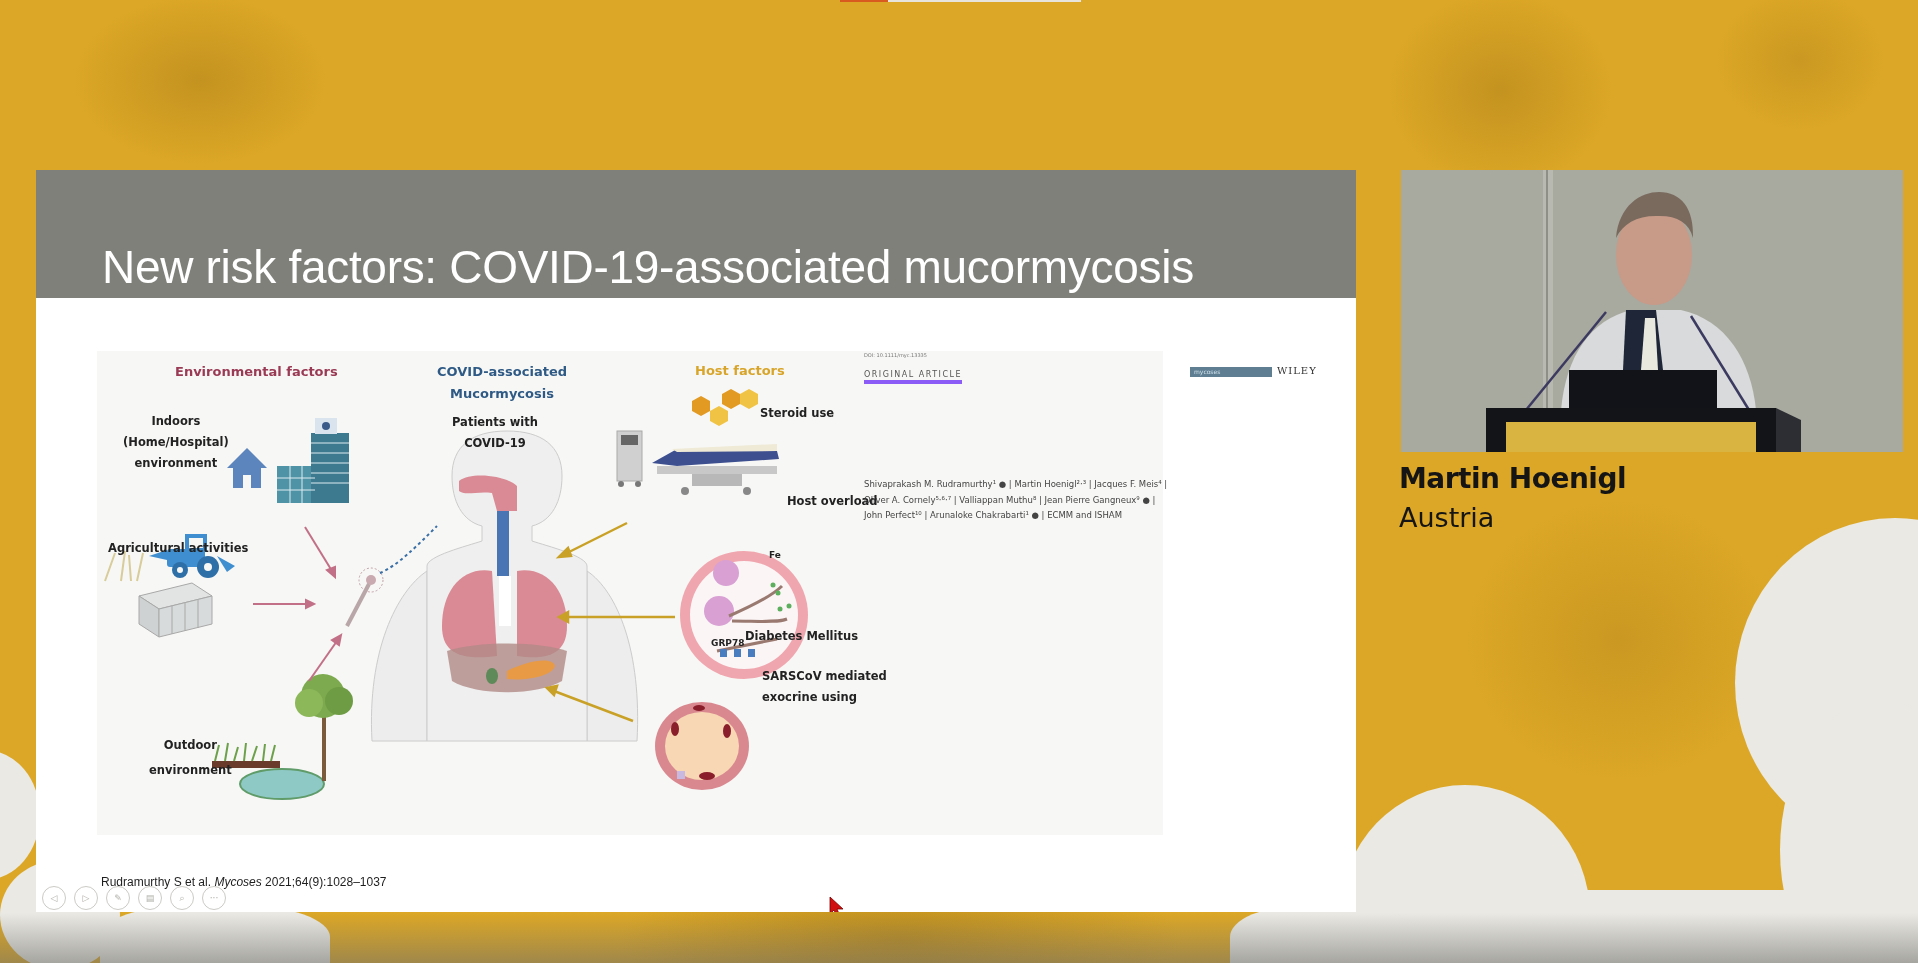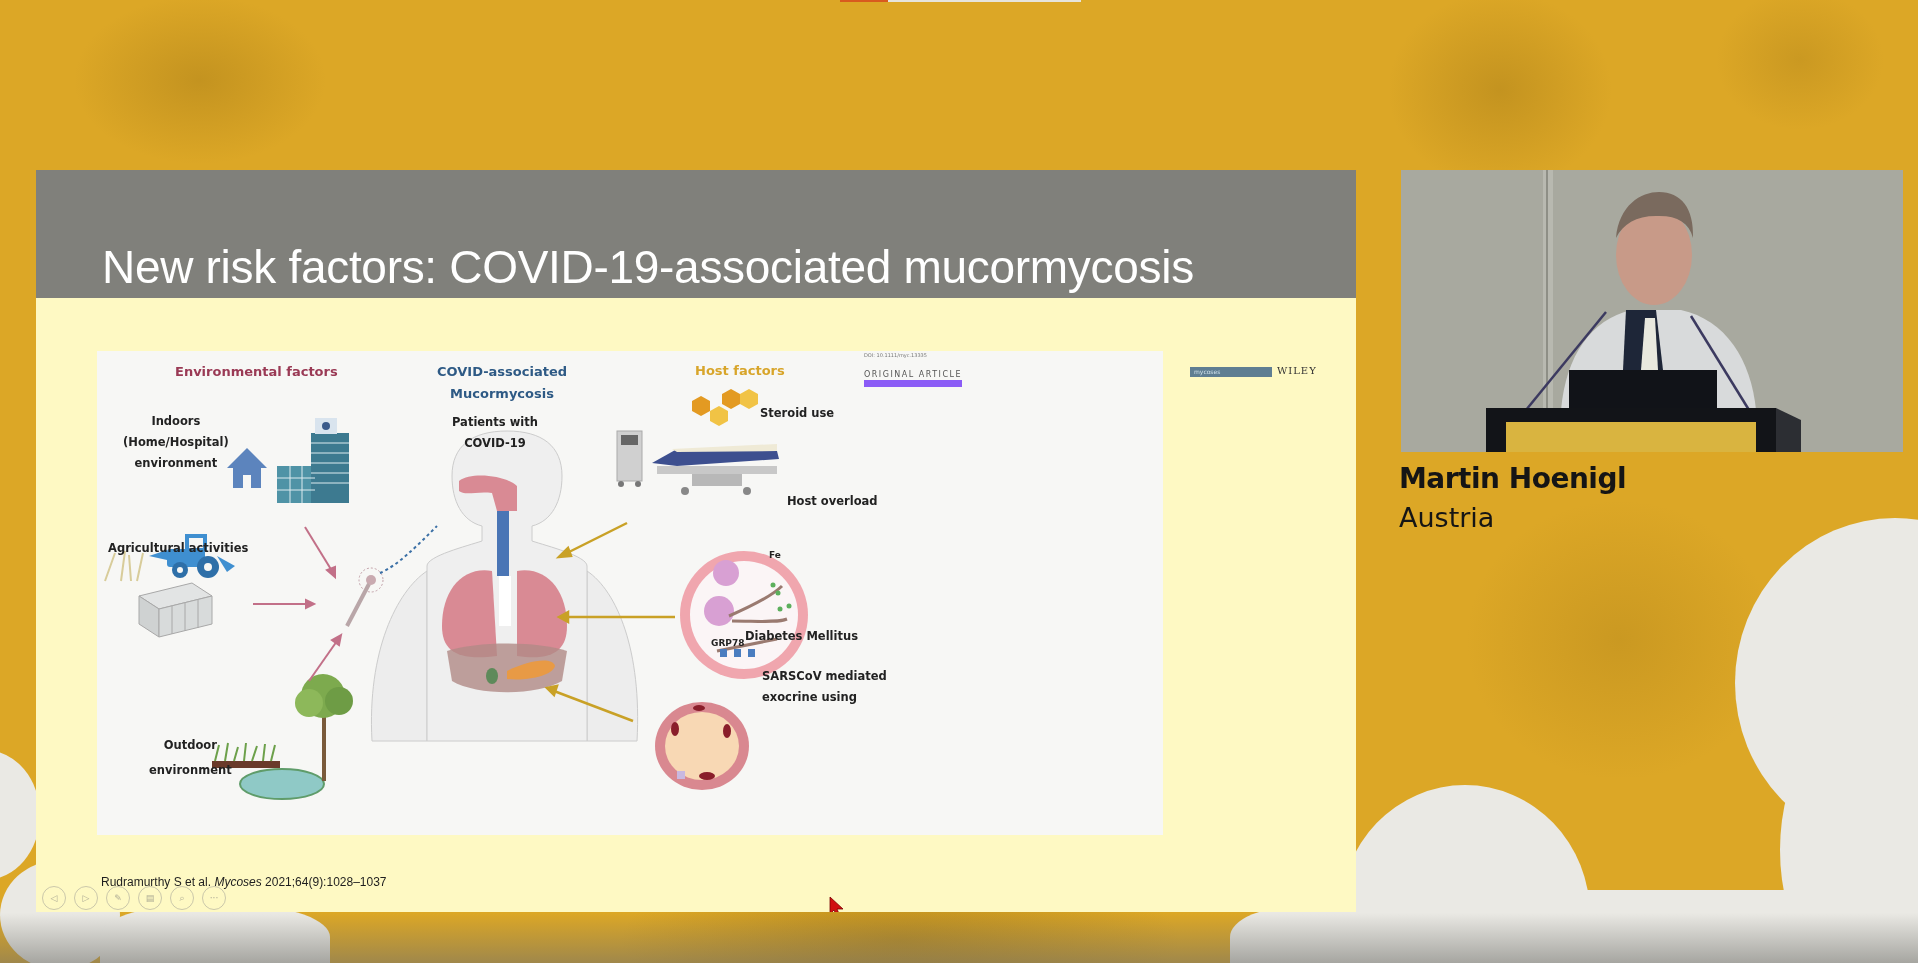--- a/index.html
+++ b/index.html
@@ -25,21 +25,21 @@
   
   .blob { position: absolute; background: #EAE9E4; border-radius: 50%; }
   .bottom-fade {
     position: absolute; left: 0; right: 0; bottom: 0; height: 50px;
     background: linear-gradient(to bottom, rgba(200,200,195,0), rgba(110,110,105,0.55));
   }
 
   
   .slide {
     position: absolute; left: 36px; top: 170px; width: 1320px; height: 742px;
-    background: #fef9c3;
+    background: #ffffff;
     overflow: hidden;
   }
   .slide-header {
     position: absolute; left: 0; top: 0; width: 100%; height: 128px;
     background: #80807B;
   }
   .slide-title {
     position: absolute; left: 66px; top: 70px;
     font-family: "Liberation Sans", sans-serif;
     font-size: 46px; color: #FFFFFF; letter-spacing: -0.3px;
@@ -67,21 +67,21 @@
   .nav-btn {
     width: 24px; height: 24px; border-radius: 50%;
     border: 1px solid rgba(160,158,150,0.55); color: rgba(140,138,130,0.7);
     font-size: 9px; display: flex; align-items: center; justify-content: center;
   }
 
   
   .doi { position: absolute; font-size: 5px; color: #777; }
   .orig-article {
     position: absolute; font-size: 8px; letter-spacing: 1.5px; color: #555;
-    border-bottom: 7px solid #8b5cf6; padding-bottom: 1px;
+    border-bottom: 4px solid #8b5cf6; padding-bottom: 1px;
   }
   .journal-badge { position: absolute; width: 82px; height: 10px; background: #5F7E92; color: #cfe0ea; font-size: 6px; padding-left: 4px; line-height: 10px; }
   .wiley { position: absolute; font-family: "DejaVu Serif", serif; font-size: 10px; letter-spacing: 1px; color: #333; }
   .article-title {
     position: absolute; font-family: "DejaVu Sans", sans-serif;
     font-size: 13.5px; line-height: 19.5px; color: #2A2A2A; width: 430px;
   }
   .authors {
     position: absolute; font-size: 8.5px; line-height: 15.5px; color: #444; width: 350px;
   }
@@ -307,20 +307,25 @@
     <div class="fig-label" style="left:648px; top:275px;">Diabetes Mellitus</div>
     <div class="fig-label" style="left:665px; top:315px; text-align:left;">
       <div>SARSCoV mediated</div>
       <div>exocrine using</div>
     </div>
 
     <div class="doi" style="left:767px; top:1px;">DOI: 10.1111/myc.13335</div>
     <div class="orig-article" style="left:767px; top:19px;">ORIGINAL ARTICLE</div>
     <div class="journal-badge" style="left:1093px; top:16px;">mycoses</div>
     <div class="wiley" style="left:1180px; top:14px;">WILEY</div>
+    <div class="authors" style="left:767px; top:126px;">
+      <div>Shivaprakash M. Rudramurthy¹ ● | Martin Hoenigl²·³ | Jacques F. Meis⁴ |</div>
+      <div>Oliver A. Cornely⁵·⁶·⁷ | Valliappan Muthu⁸ | Jean Pierre Gangneux⁹ ● |</div>
+      <div>John Perfect¹⁰ | Arunaloke Chakrabarti¹ ● | ECMM and ISHAM</div>
+    </div>
   </div>
 
   <div class="citation">
     <span>Rudramurthy S et al.</span>
     <i>Mycoses</i>
     <span>2021;64(9):1028–1037</span>
   </div>
 
   <div class="nav-controls">
     <div class="nav-btn">◁</div>

